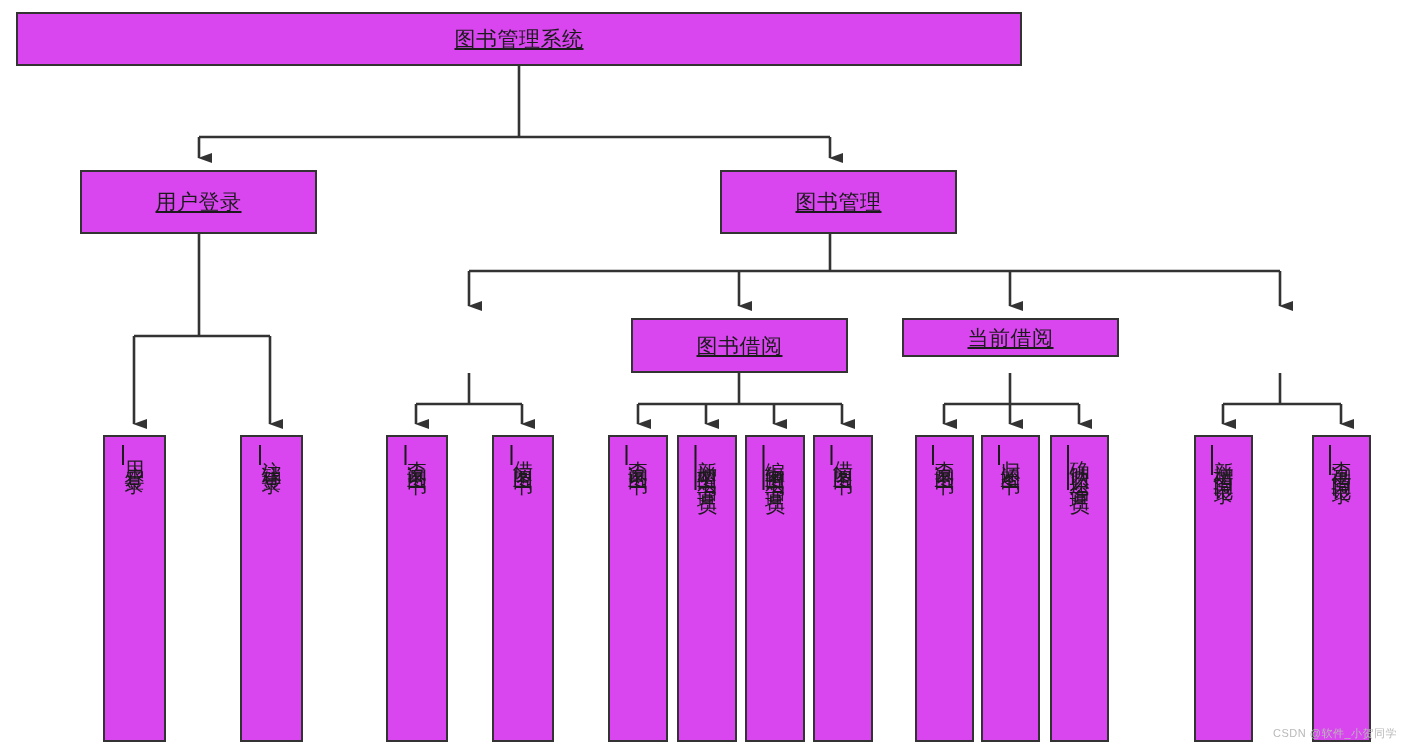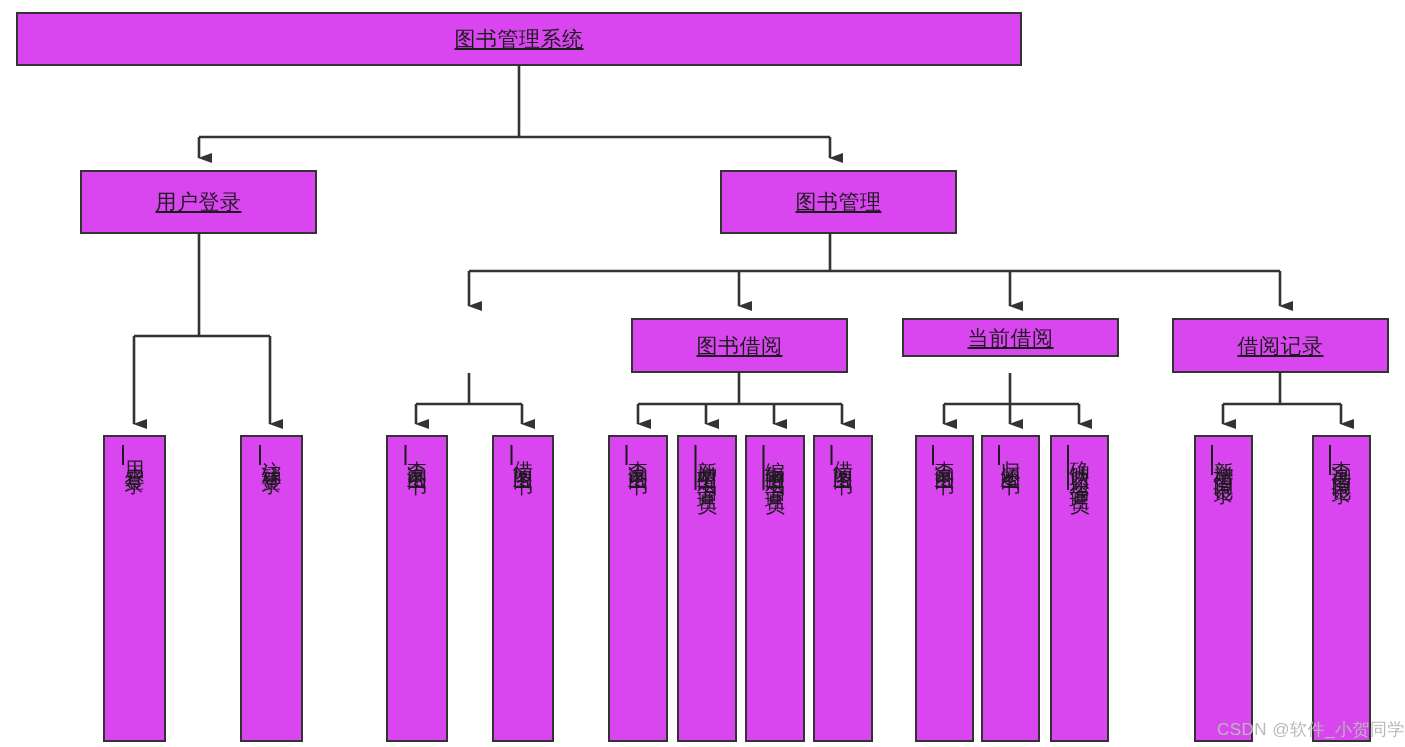--- a/index.html
+++ b/index.html
@@ -54,23 +54,23 @@
     writing-mode: vertical-rl;
     text-orientation: upright;
     font-size: 20px;
     letter-spacing: 5px;
     line-height: 1.05;
     color: #1b1b1b;
     white-space: nowrap;
   }
   .watermark {
     position: absolute;
-    right: 0;
+    right: 8px;
     bottom: 6px;
-    font-size: 17px;
+    font-size: 11px;
     color: #b9b9b9;
     white-space: nowrap;
     z-index: 3;
     letter-spacing: 0.5px;
   }
 </style>
 </head>
 <body>
 
 <div id="canvas">
@@ -139,23 +139,20 @@
 
 
   <div class="node" style="left:631px; top:318px; width:217px; height:55px;">
     <span class="h-label">图书借阅</span>
   </div>
 
   <div class="node" style="left:902px; top:318px; width:217px; height:39px;">
     <span class="h-label">当前借阅</span>
   </div>
 
-  <div class="node" style="left:1172px; top:318px; width:217px; height:55px;">
-    <span class="h-label">借阅记录</span>
-  </div>
 
   <div class="node leaf" style="left:103px; top:435px; width:63px; height:307px;">
     <span class="v-label">用户登录</span>
   </div>
 
   <div class="node leaf" style="left:240px; top:435px; width:63px; height:307px;">
     <span class="v-label">注销登录</span>
   </div>
 
   <div class="node leaf" style="left:386px; top:435px; width:62px; height:307px;">

